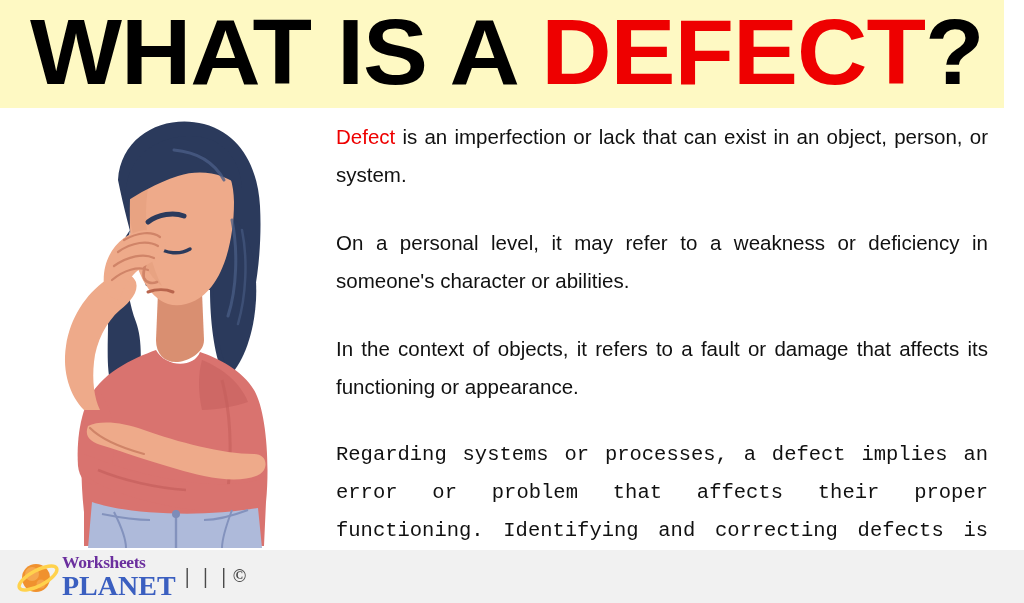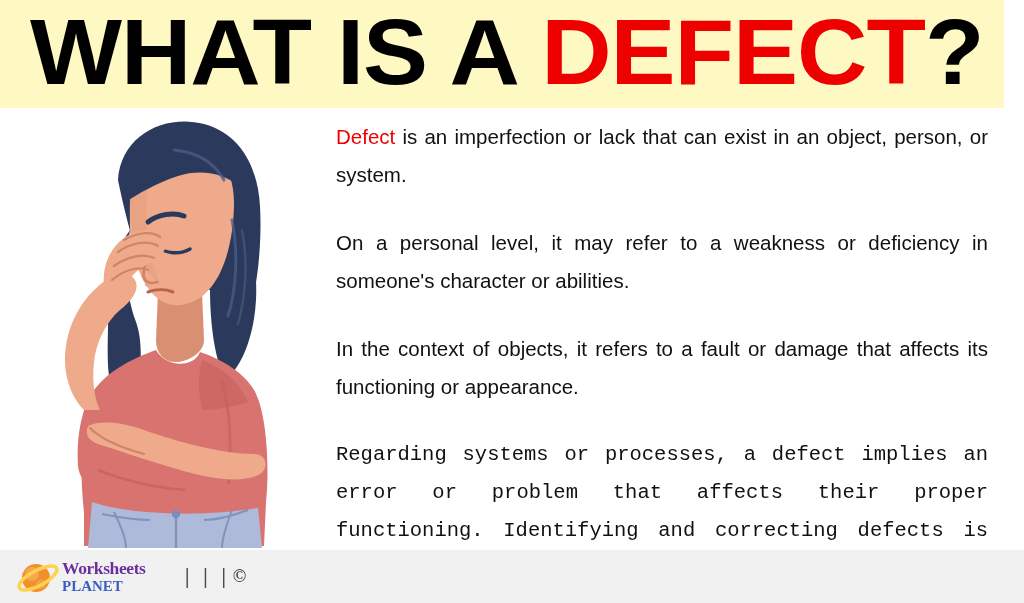--- a/index.html
+++ b/index.html
@@ -114,21 +114,21 @@
   }
   .logo-line1 {
     font-weight: bold;
     font-size: 17.5px;
     color: #6b2f9e;
     letter-spacing: -0.4px;
     display: block;
   }
   .logo-line2 {
     font-weight: bold;
-    font-size: 15px;
+    font-size: 28px;
     color: #3b5fc0;
     letter-spacing: 0px;
     display: block;
     margin-top: 1px;
   }
   .footer-text {
     position: absolute;
     left: 178px;
     top: 0;
     height: 53px;

